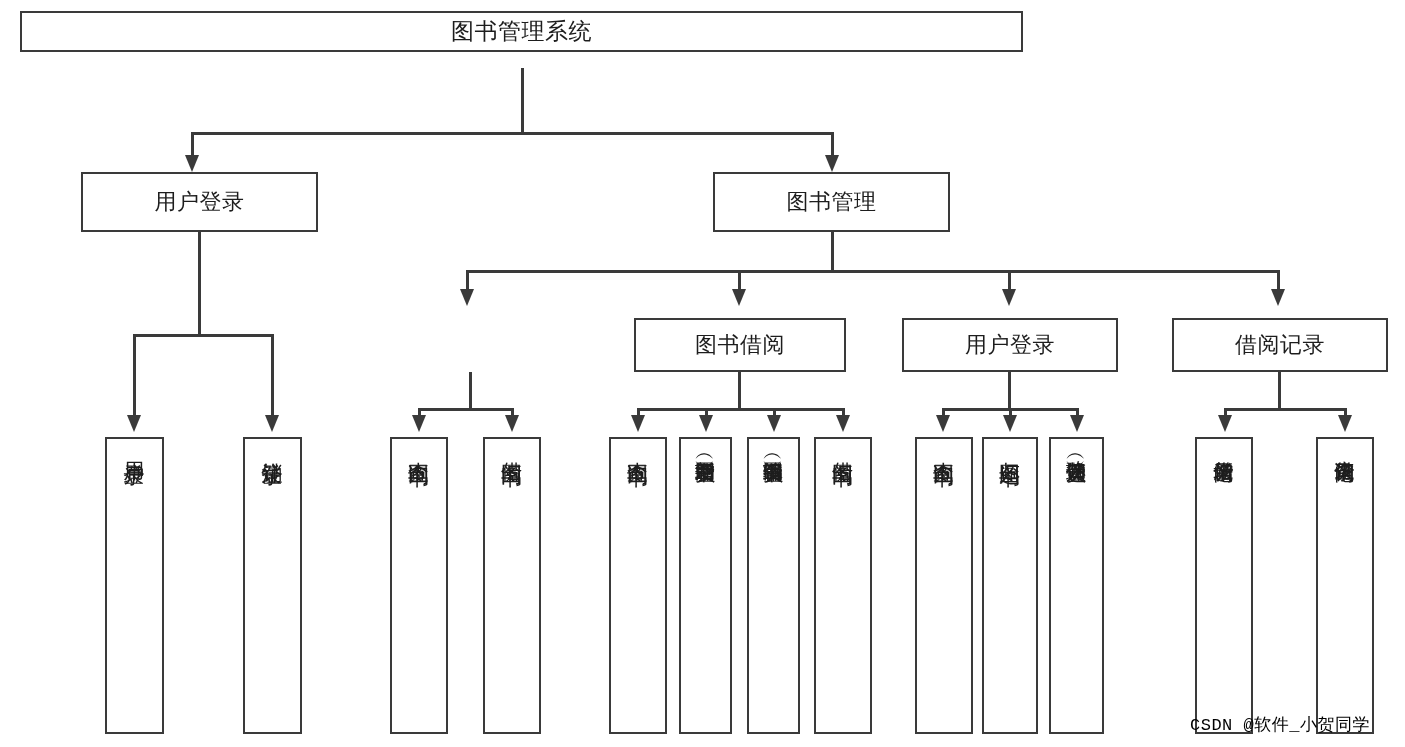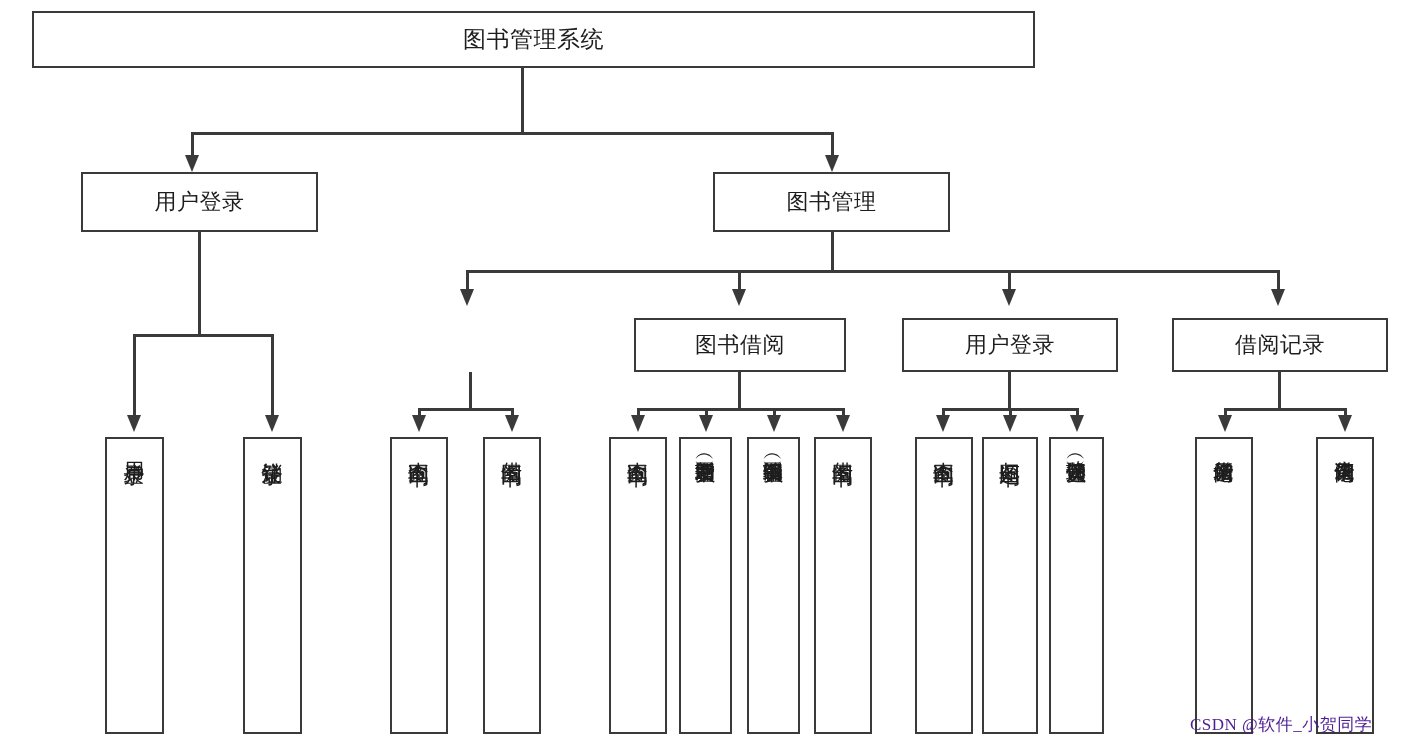--- a/index.html
+++ b/index.html
@@ -63,33 +63,33 @@
   .arrow {
     position: absolute;
     width: 0;
     height: 0;
     border-left: 7px solid transparent;
     border-right: 7px solid transparent;
     border-top: 17px solid #3a3a3a;
   }
   .watermark {
     position: absolute;
-    color: #4c1d95;
+    color: #000000;
     font-size: 17px;
     letter-spacing: 0.5px;
     white-space: nowrap;
-    font-family: Liberation Serif, serif;
+    font-family: Liberation Mono, monospace;
   }
 </style>
 </head>
 <body>
 
 <div id="canvas">
 
-  <div class="node horiz root" style="left:32px; top:11px; width:1003px; height:57px;">
+  <div class="node horiz root" style="left:20px; top:11px; width:1003px; height:41px;">
     <span class="node-label">图书管理系统</span>
   </div>
 
   <div class="vline" style="left:521px; top:68px; height:66px;"></div>
   <div class="hline" style="left:191px; top:132px; width:643px;"></div>
   <div class="vline" style="left:191px; top:132px; height:26px;"></div>
   <div class="arrow" style="left:185px; top:155px;"></div>
   <div class="vline" style="left:831px; top:132px; height:26px;"></div>
   <div class="arrow" style="left:825px; top:155px;"></div>
 

